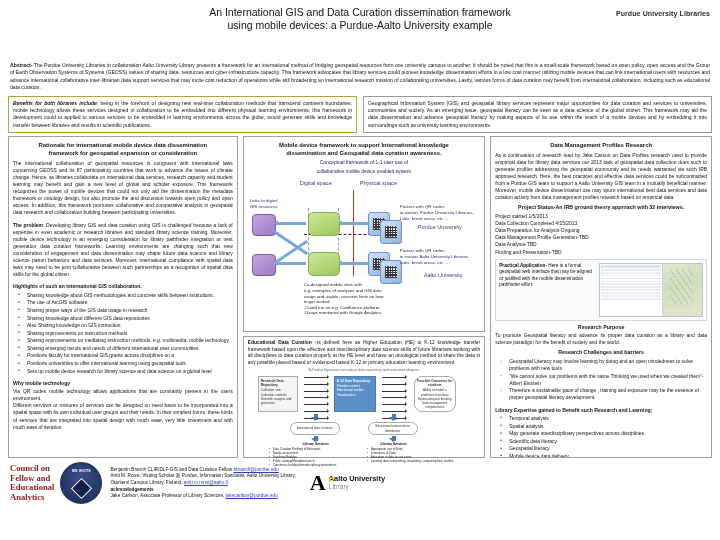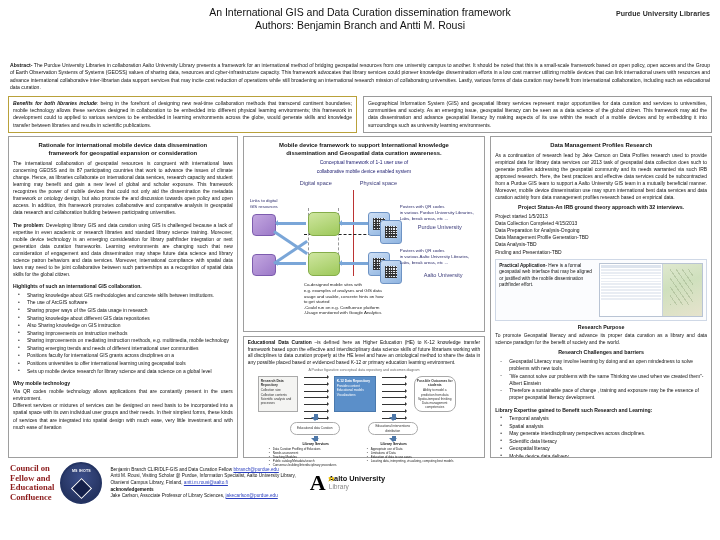--- a/index.html
+++ b/index.html
@@ -145,21 +145,21 @@
   .purdue-n2{font-size:7.4px;letter-spacing:2.6px;color:#111;border-top:1.5px solid #111;padding-top:1px;}
 </style>
 </head>
 <body>
 
 <div class="poster">
 
   <div class="header">
     <div class="title-block">
       <div class="title-line">An International GIS and Data Curation dissemination framework</div>
-      <div class="title-line">Authors: Benjamin Branch and Antti M. Rousi</div>
+      <div class="title-line">using mobile devices: a Purdue-Aalto University example</div>
     </div>
     <div class="libs-brand">Purdue University Libraries</div>
   </div>
 
   <div class="abstract">
     <b>Abstract-</b><span> The Purdue University Libraries in collaboration Aalto University Library presents a framework for an international method of bridging geospatial resources from one university campus to another. It should be noted that this is a small-scale framework based on open policy, open access and the Group of Earth Observation Systems of Systems (GEOSS) values of sharing data, resources and cyber-infrastructure capacity. This framework advocates that library services could pioneer knowledge dissemination efforts in a low cost manner utilizing mobile devices that can link international users with resources and advance international collaborative inter-librarian data support services that may incite cost reduction of operations while still broadening an international research mission of collaborating universities. Lastly, various forms of data curation may benefit from international collaboration, including such as educational data curation.</span>
   </div>
 
   <div class="info-row">
     <div class="info-box left">
@@ -401,21 +401,21 @@
       </ul>
     </div>
   </div>
 
   <div class="footer">
     <div class="clir">
       <div class="clir-text">
         <div>Council on</div>
         <div>Fellow and</div>
         <div>Educational</div>
-        <div>Confluence</div>
+        <div>Analytics</div>
       </div>
     </div>
 
     <div class="mspots">
       <span class="top-text">MS IHOTS</span>
       <span class="dia"></span>
     </div>
 
     <div class="contact">
       <div><span>Benjamin Branch CLIR/DLF-GIS and Data Curation Fellow </span><a href="#">bbranch@purdue.edu</a></div>

